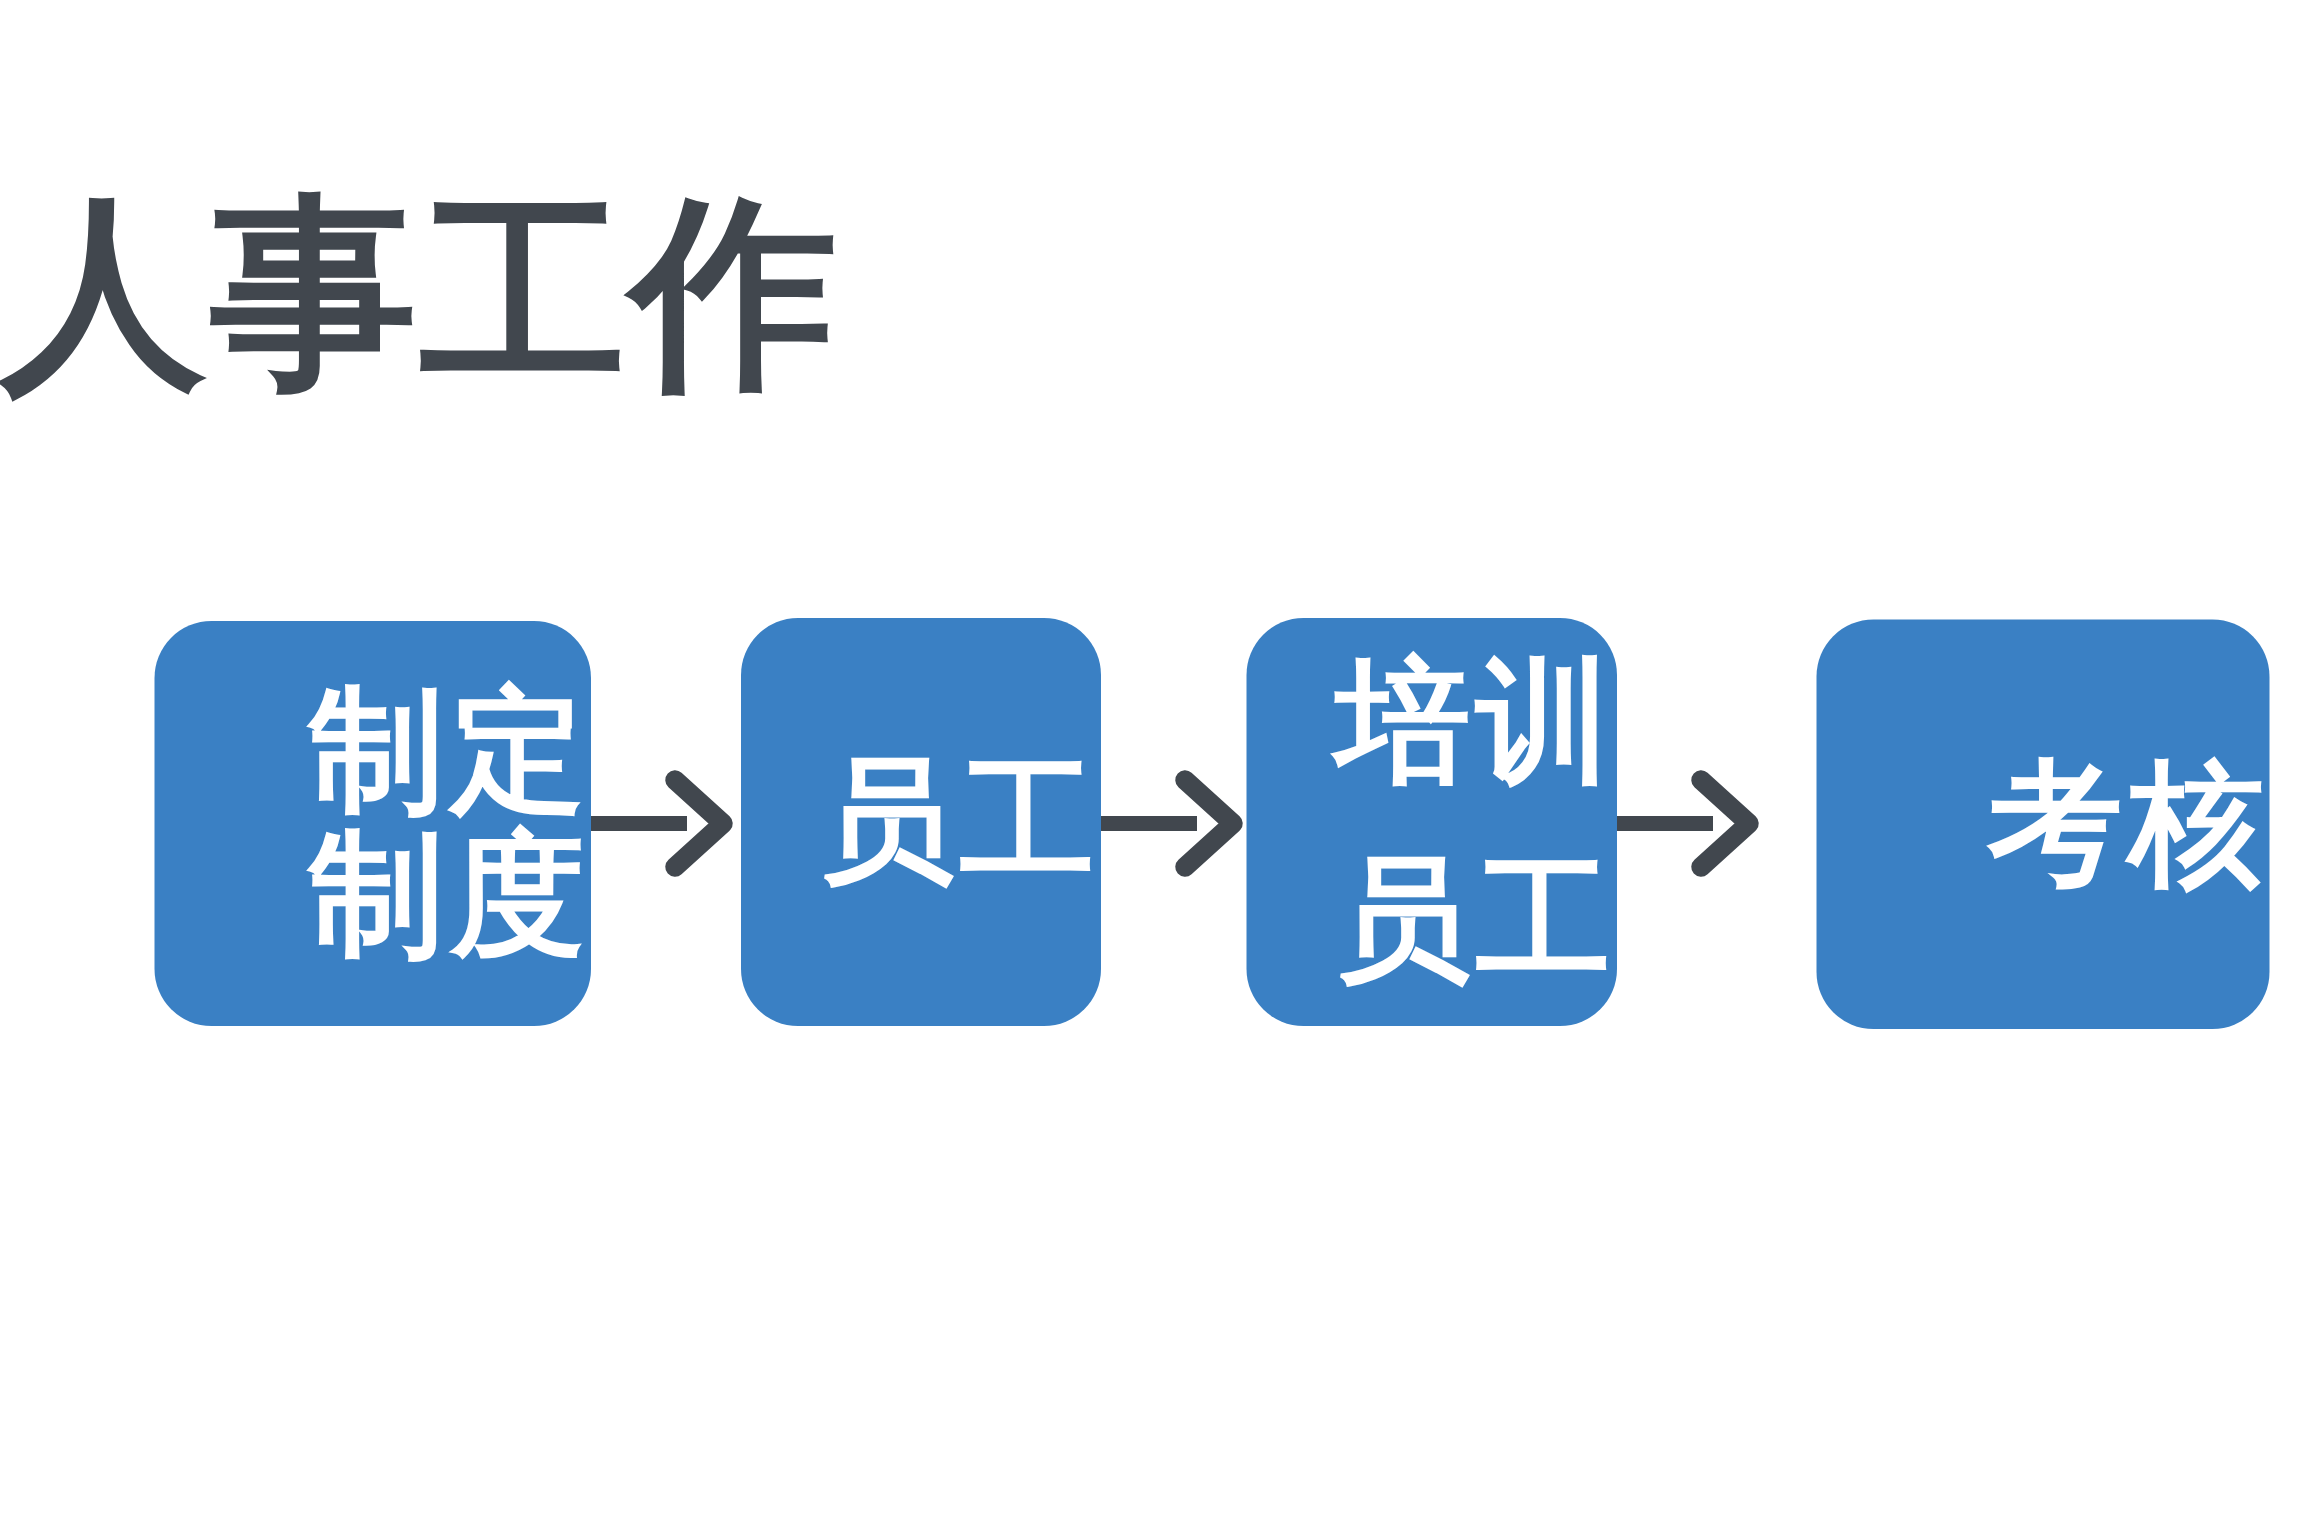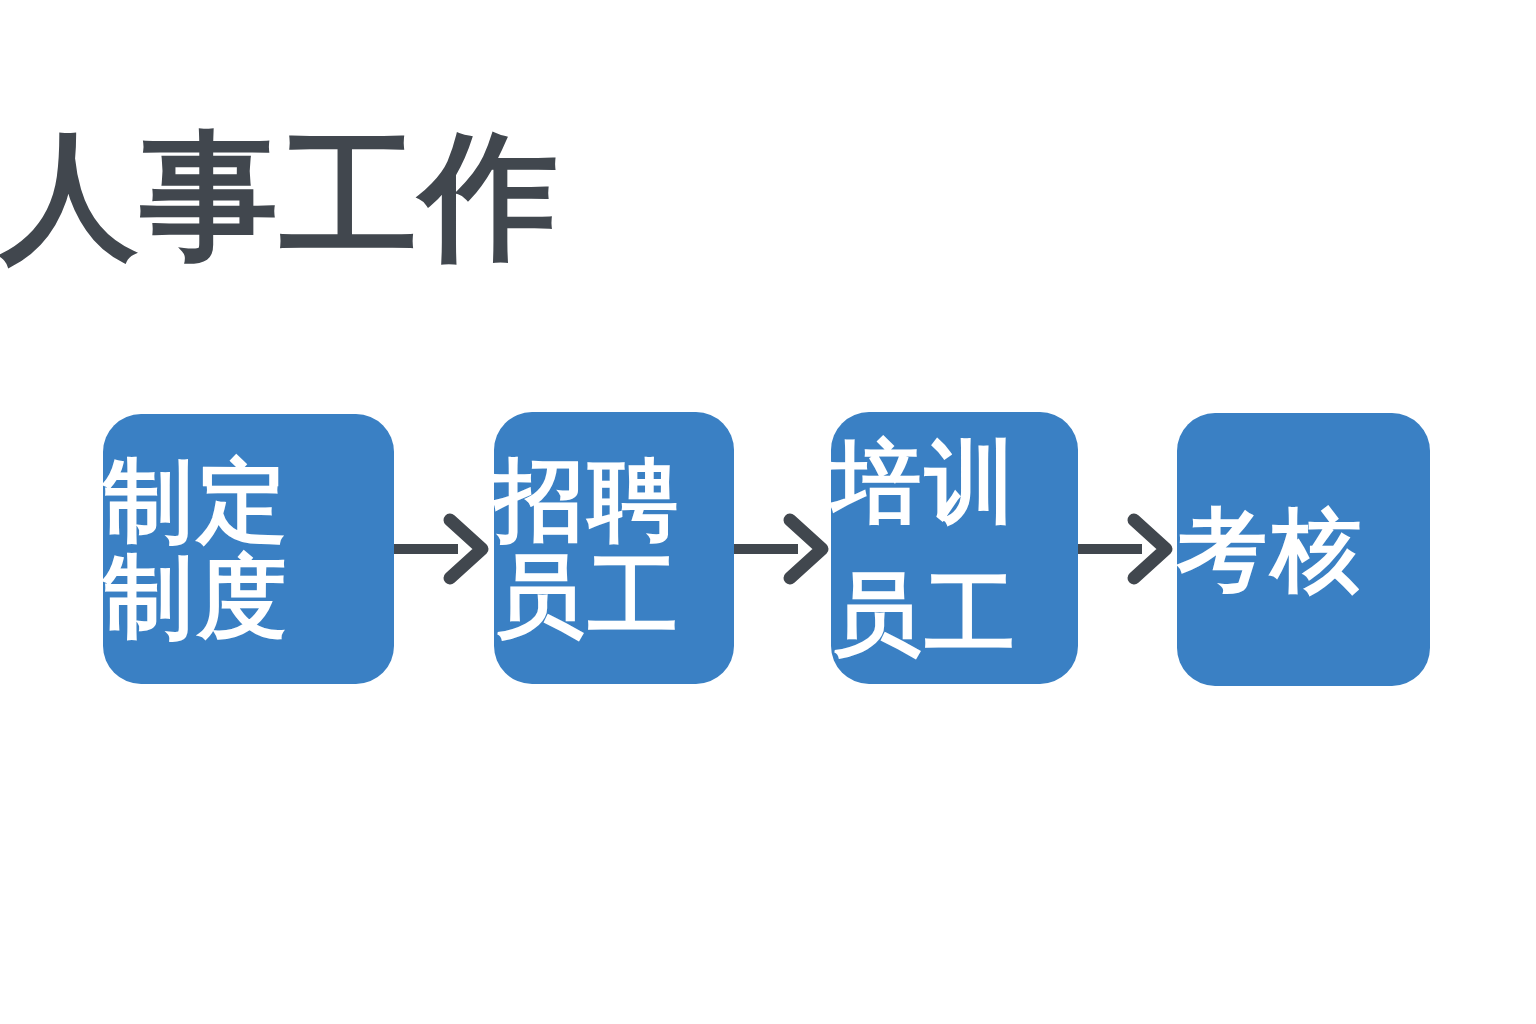--- a/index.html
+++ b/index.html
@@ -26,36 +26,36 @@
     font-weight: 700;
     letter-spacing: 2px;
     color: var(--dark-color, #41474e);
   }
   .flow-box {
     position: absolute;
     background: var(--box-color, #3a80c4);
     border-radius: 38px;
     display: flex;
     flex-direction: column;
-    align-items: flex-start;
+    align-items: flex-end;
     justify-content: center;
   }
   .flow-box .line {
     color: #ffffff;
     font-size: 90px;
     line-height: 96px;
     font-weight: 900;
     letter-spacing: 4px;
     text-align: center;
     white-space: nowrap;
   }
   .box-1 { left: 103px; top: 414px; width: 291px; height: 270px; }
   .box-2 { left: 494px; top: 412px; width: 240px; height: 272px; }
   .box-3 { left: 831px; top: 412px; width: 247px; height: 272px; gap: 36px; }
-  .box-4 { left: 1177px; top: 413px; width: 253px; height: 273px; }
+  .box-4 { left: 1211px; top: 413px; width: 302px; height: 273px; }
   .arrow {
     position: absolute;
     top: 504px;
     width: 100px;
     height: 90px;
   }
   .arrow-1 { left: 394px; }
   .arrow-2 { left: 734px; }
   .arrow-3 { left: 1078px; }
   .arrow svg { display: block; width: 100%; height: 100%; }
@@ -74,21 +74,20 @@
   </div>
 
   <div class="arrow arrow-1">
     <svg viewBox="0 0 100 90" xmlns="http://www.w3.org/2000/svg">
       <line x1="0" y1="45" x2="64" y2="45" stroke-width="10"></line>
       <polyline points="56,16 88,45 56,74" fill="none" stroke-width="13" stroke-linecap="round" stroke-linejoin="round"></polyline>
     </svg>
   </div>
 
   <div class="flow-box box-2">
-    <div class="line">招聘</div>
     <div class="line">员工</div>
   </div>
 
   <div class="arrow arrow-2">
     <svg viewBox="0 0 100 90" xmlns="http://www.w3.org/2000/svg">
       <line x1="0" y1="45" x2="64" y2="45" stroke-width="10"></line>
       <polyline points="56,16 88,45 56,74" fill="none" stroke-width="13" stroke-linecap="round" stroke-linejoin="round"></polyline>
     </svg>
   </div>
 

